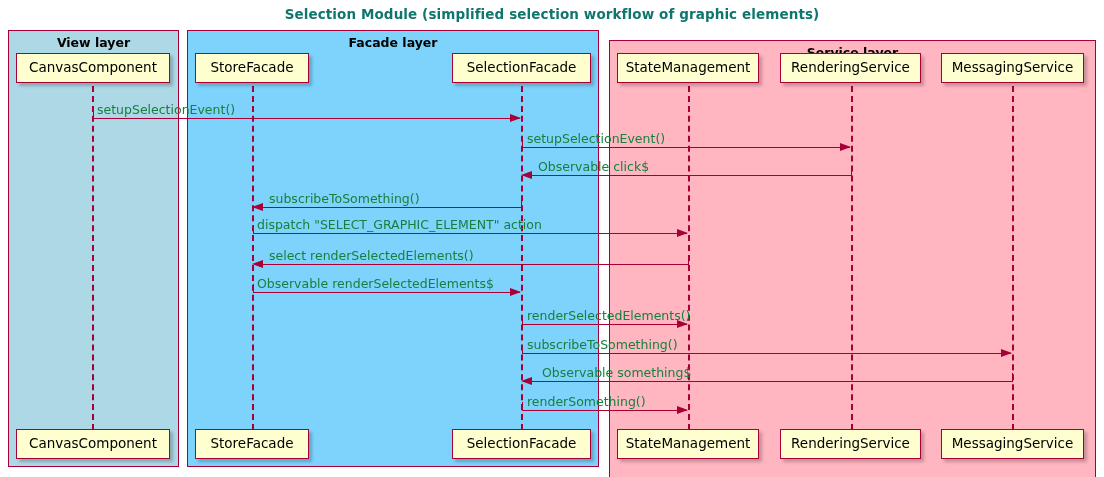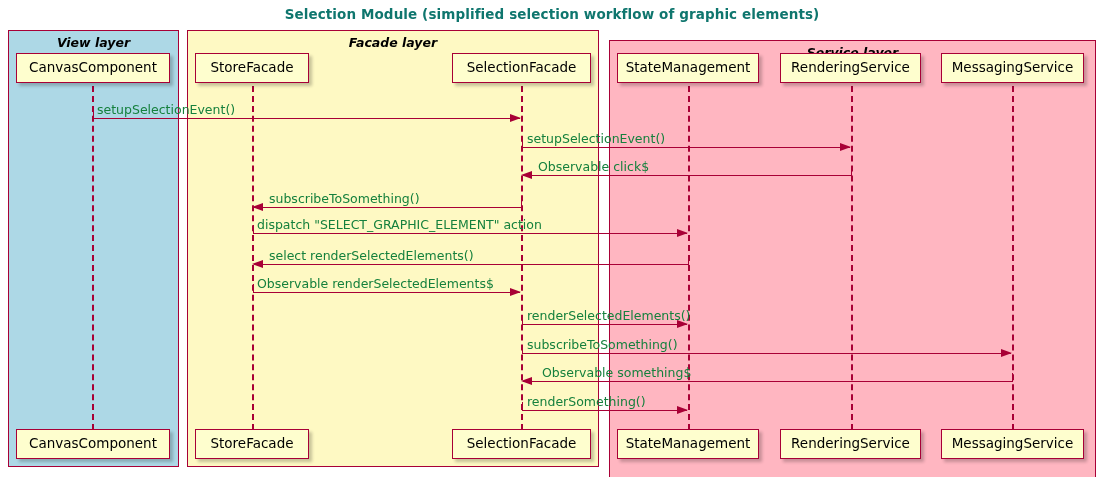--- a/index.html
+++ b/index.html
@@ -37,24 +37,23 @@
   }
   .layer-title {
     position: absolute;
     top: 4px;
     left: 0;
     width: 100%;
     text-align: center;
     font-size: 12.5px;
     font-weight: bold;
     color: #000000;
-    font-style: italic;
   }
   #layer-view   { left: 8px;   top: 30px; width: 171px; height: 437px; background: #ADD8E6; }
-  #layer-facade { left: 187px; top: 30px; width: 412px; height: 437px; background: #fef9c3; padding-left: 20px; }
+  #layer-facade { left: 187px; top: 30px; width: 412px; height: 437px; background: #7dd3fc; padding-left: 20px; }
   #layer-service{ left: 609px; top: 40px; width: 487px; height: 477px; background: #FFB6C1; }
 
   
   .lifeline {
     position: absolute;
     width: 0;
     border-left: 2px dashed #A80036;
     top: 86px;
     height: 344px;
   }

